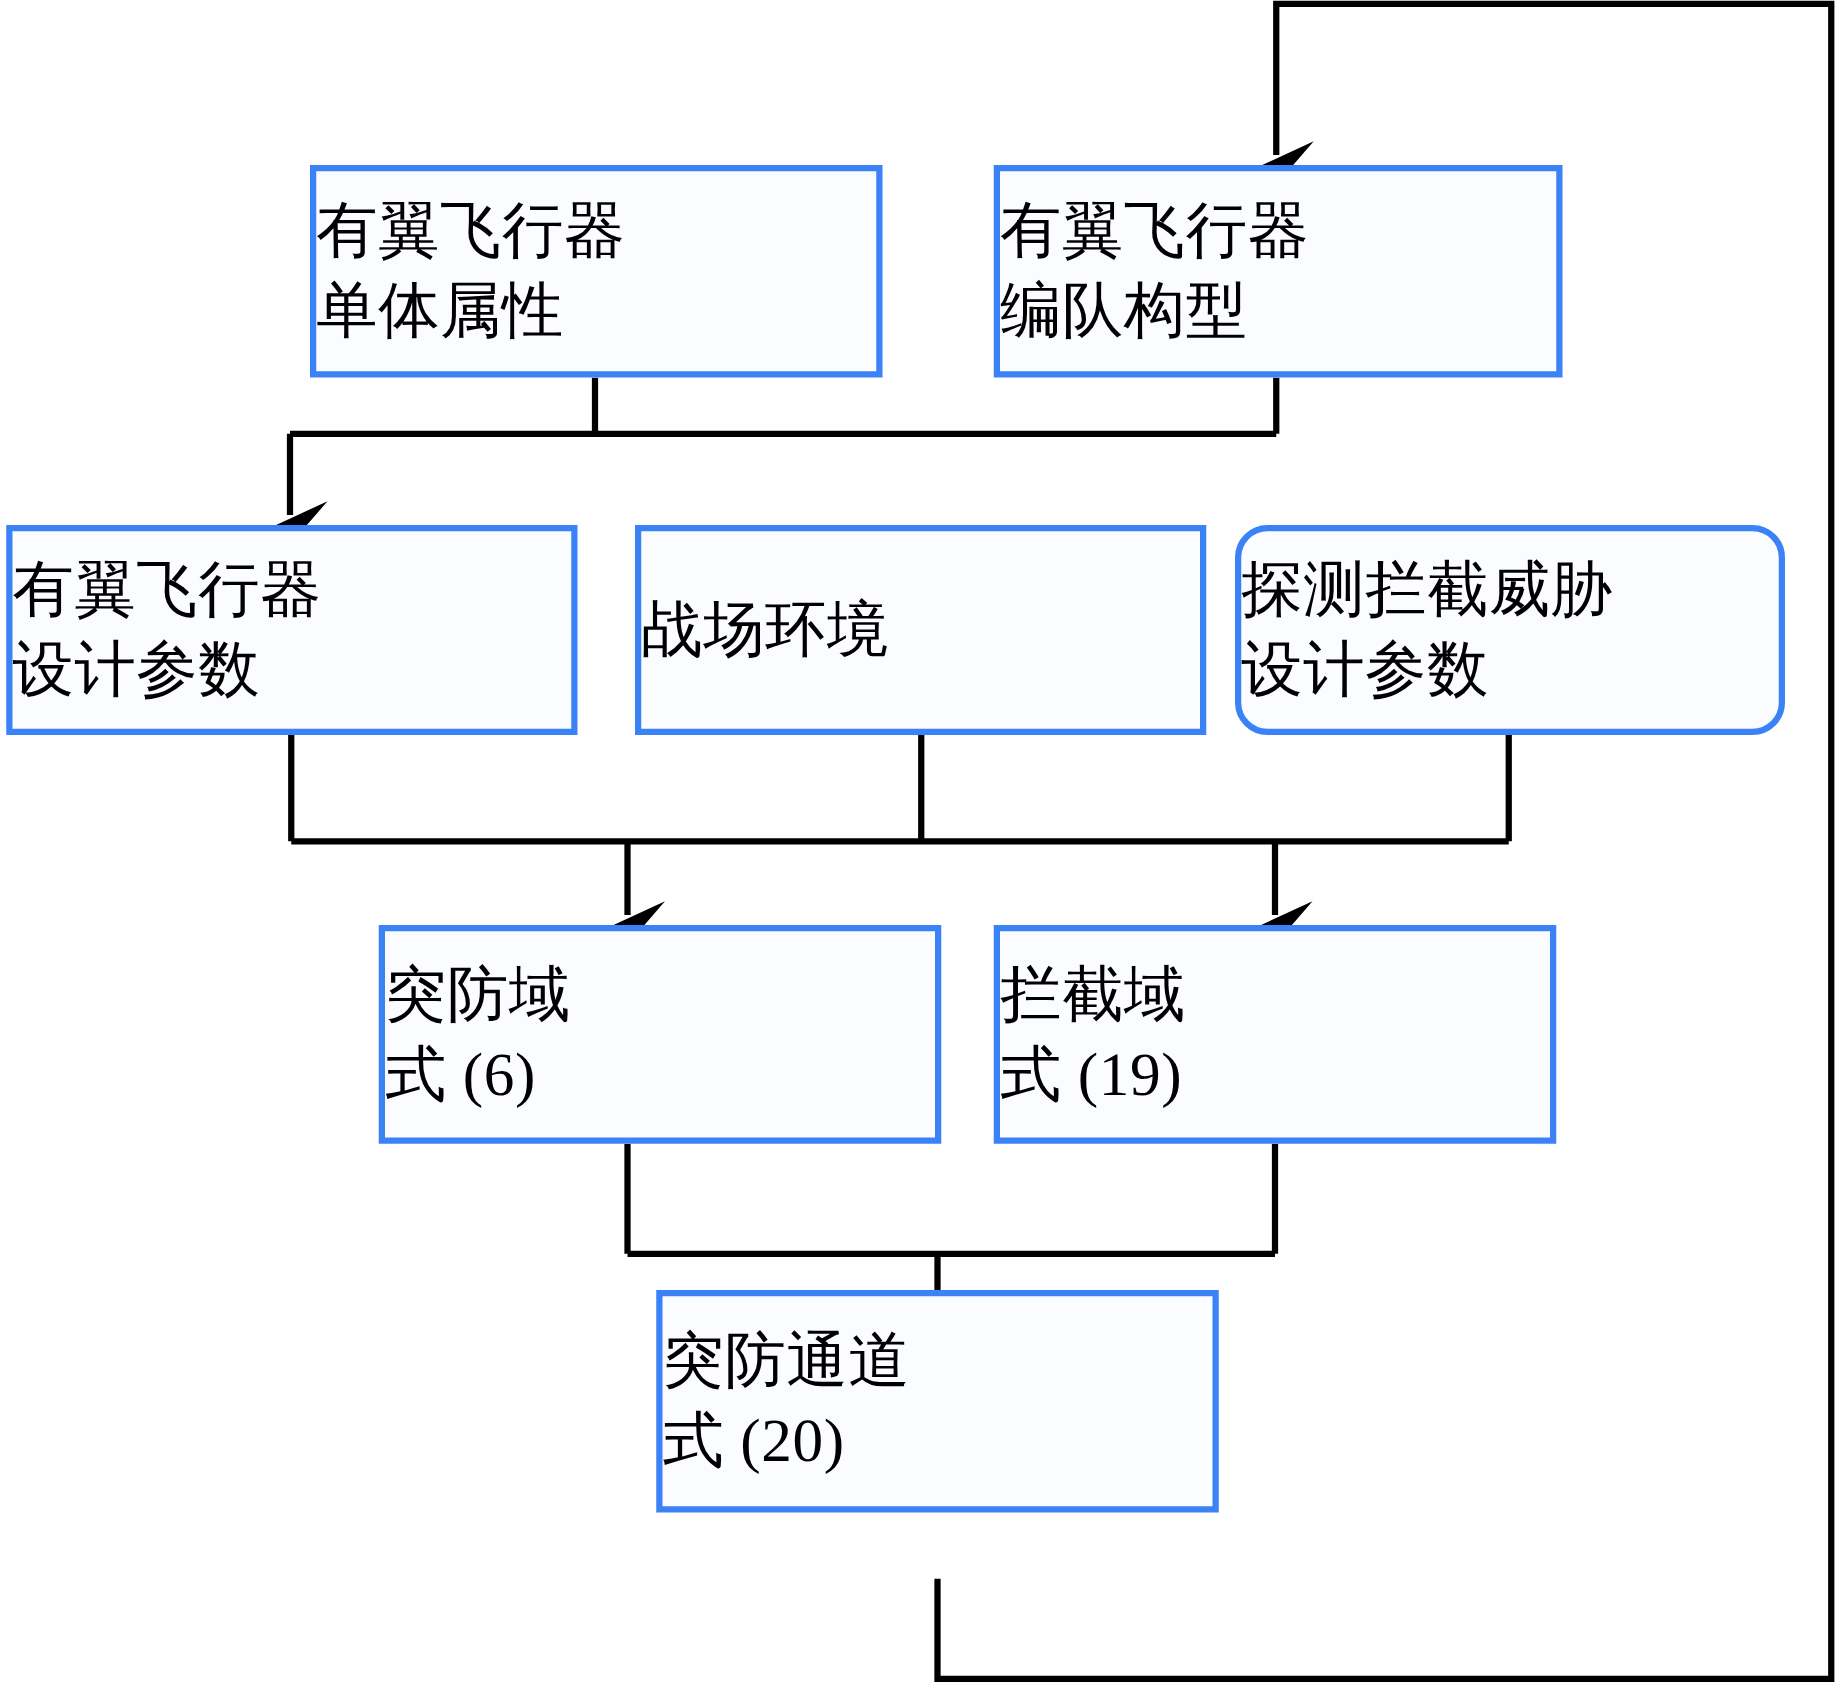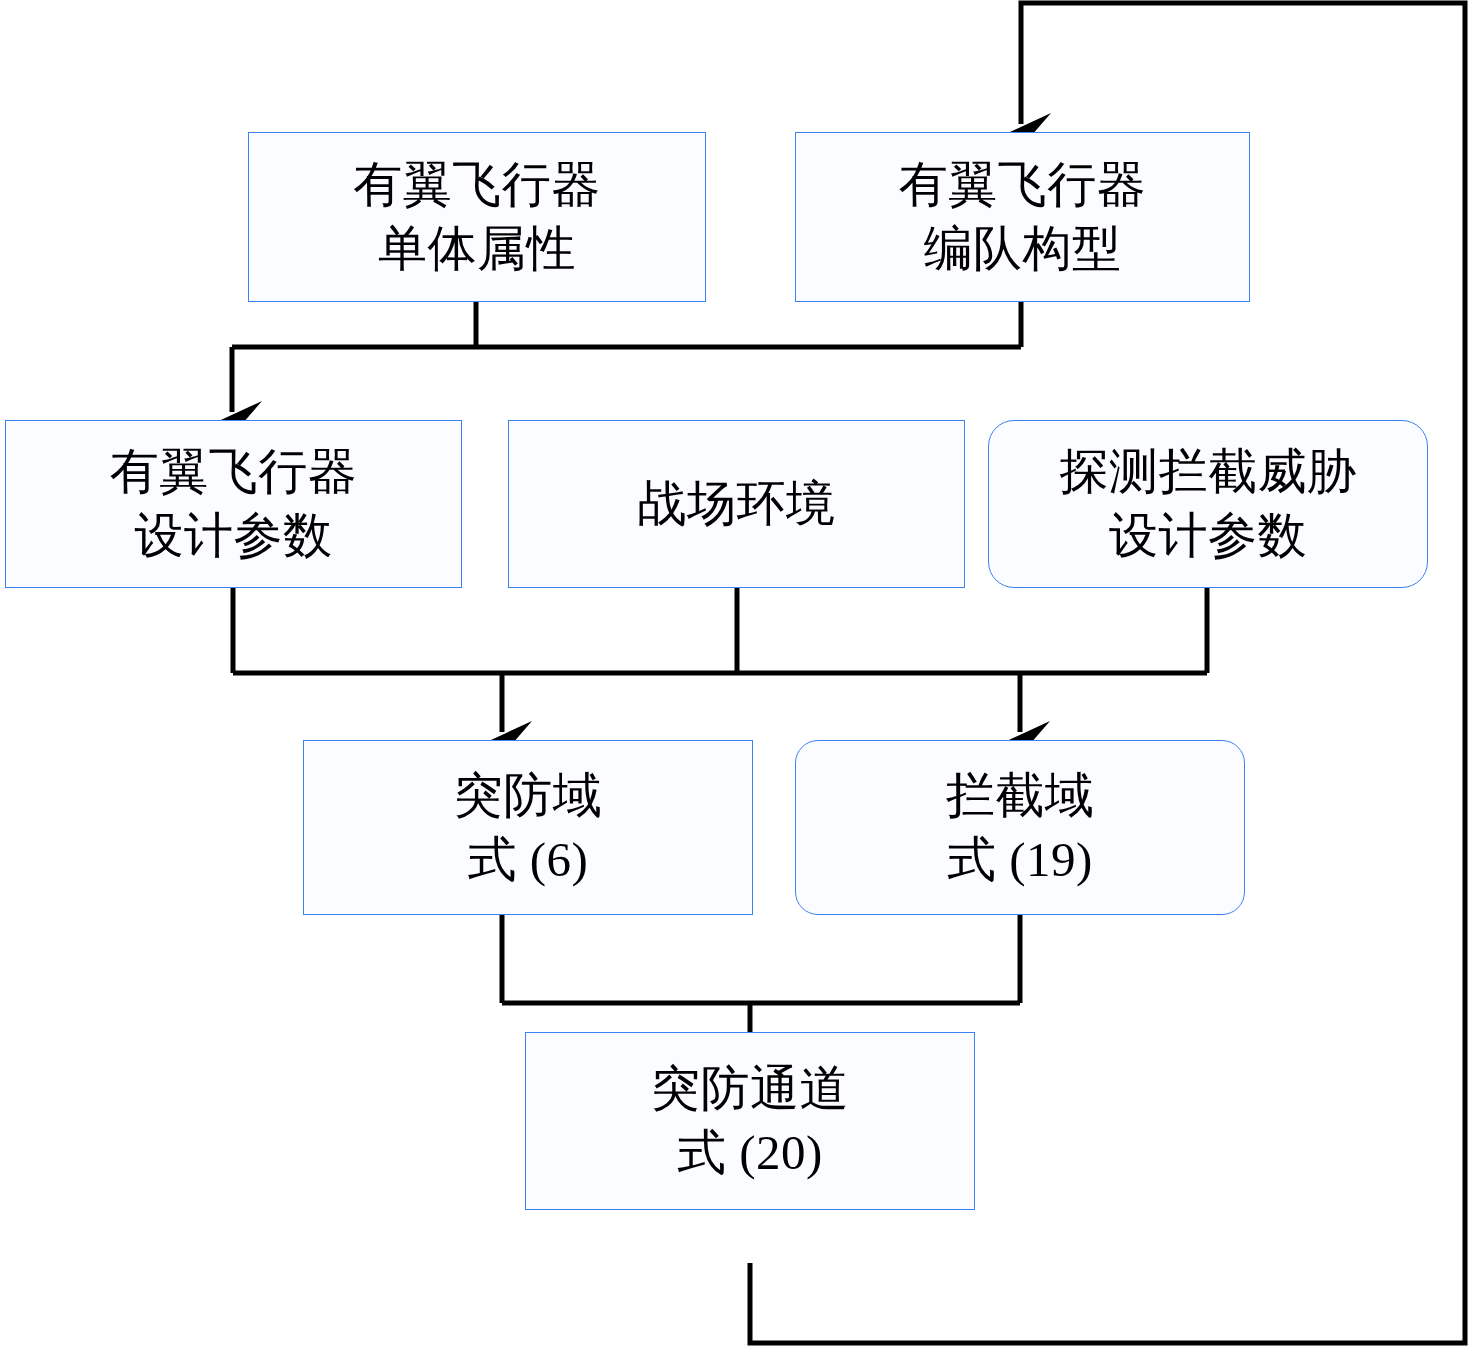--- a/index.html
+++ b/index.html
@@ -19,46 +19,46 @@
     position: absolute;
     left: 0;
     top: 0;
     width: 1476px;
     height: 1346px;
     pointer-events: none;
   }
   .node-box {
     position: absolute;
     box-sizing: border-box;
-    border: 1px solid #3b82f6;
+    border: 5px solid #3b82f6;
     background: #fbfcff;
     display: flex;
     flex-direction: column;
-    align-items: center;
+    align-items: flex-start;
     justify-content: center;
     text-align: center;
     color: #000000;
     line-height: 1.30;
     font-size: 49px;
     letter-spacing: 0.5px;
   }
   .node-line {
     display: block;
     white-space: nowrap;
   }
   
   #node-single-attr  { left: 248px; top: 132px; width: 458px; height: 170px; }
   #node-formation    { left: 795px; top: 132px; width: 455px; height: 170px; }
   
   #node-design-param { left: 5px;   top: 420px; width: 457px; height: 168px; }
   #node-battlefield  { left: 508px; top: 420px; width: 457px; height: 168px; }
   #node-threat-param { left: 988px; top: 420px; width: 440px; height: 168px; border-radius: 26px; }
   
   #node-penetration-domain { left: 278px; top: 740px; width: 450px; height: 175px; margin-left: 25px; }
-  #node-intercept-domain   { left: 795px; top: 740px; width: 450px; height: 175px; border-radius: 23px; }
+  #node-intercept-domain   { left: 795px; top: 740px; width: 450px; height: 175px; }
   
   #node-penetration-corridor { left: 525px; top: 1032px; width: 450px; height: 178px; }
 </style>
 </head>
 <body>
 
 <div id="diagram-root">
 
   <svg id="wire-layer" viewBox="0 0 1476 1346" width="1476" height="1346" xmlns="http://www.w3.org/2000/svg">
     <defs>

